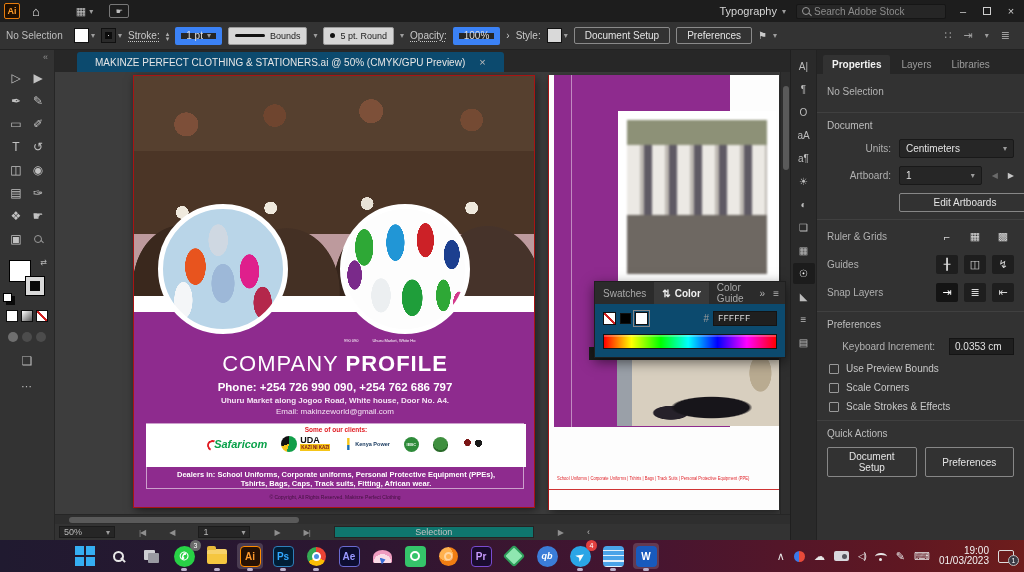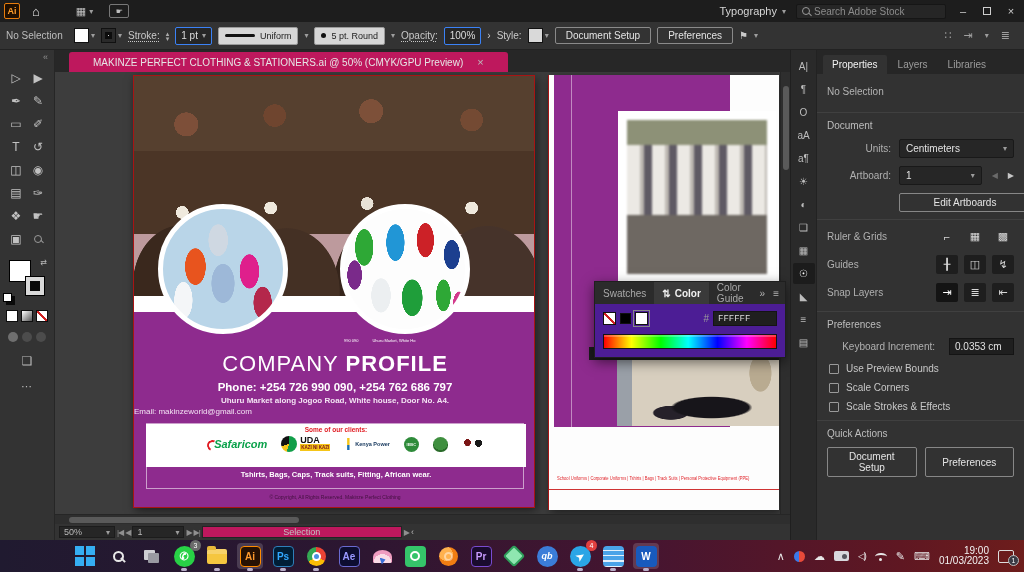--- a/index.html
+++ b/index.html
@@ -33,21 +33,21 @@
   .controlbar { height:28px; background:#333333; border-bottom:1px solid #222; display:flex; align-items:center;
     color:#c9c9c9; font-size:10px; gap:6px; padding:0 6px; flex:none; }
   .nosel { width:62px; color:#bdbdbd; }
   .swatchbtn { display:flex; align-items:center; gap:2px; }
   .fillsw { width:15px; height:15px; background:#fff; border:1px solid #111; }
   .stroksw { width:15px; height:15px; background:#2a2a2a; border:1px solid #111; position:relative; }
   .stroksw::after { content:""; position:absolute; inset:3px; border:3px solid #0c0c0c; background:#cfcfcf; }
   .chv { color:#9d9d9d; font-size:8px; }
   .lbl-link { text-decoration:underline dotted; text-underline-offset:2px; }
   .stepper { display:flex; flex-direction:column; line-height:5px; font-size:7px; color:#aaa; }
-  .field { background:#262626; border:1px solid #3b82f6; height:18px; display:flex; align-items:center;
+  .field { background:#262626; border:6px solid #3b82f6; height:18px; display:flex; align-items:center;
     padding:0 5px; gap:4px; border-radius:2px; color:#ddd; }
   .lightfield { background:#d6d6d6; color:#222; border:1px solid #9a9a9a; height:18px; display:flex;
     align-items:center; padding:0 6px; gap:5px; border-radius:2px; font-size:9px; }
   .wline { width:30px; height:3px; background:#111; border-radius:2px; }
   .bdot { width:5px; height:5px; background:#111; border-radius:50%; }
   .cbtn { border:1px solid #8a8a8a; border-radius:2px; padding:2px 10px; color:#e3e3e3; background:transparent; font-size:10px; }
   .cb-right { margin-left:auto; display:flex; gap:12px; align-items:center; color:#9f9f9f; padding-right:8px; font-size:11px; }
 
   
   .main { flex:1; display:flex; min-height:0; }
@@ -72,22 +72,22 @@
   .m-none { background:linear-gradient(45deg,transparent 42%,#d02020 42%,#d02020 58%,transparent 58%),#fff; }
   .moderow { display:flex; gap:4px; margin-top:10px; }
   .moderow i { width:10px; height:10px; border-radius:50%; background:#6f6f6f; }
   .moderow i + i { background:#4c4c4c; }
   .screenmode { margin-top:12px; color:#bcbcbc; font-size:12px; }
   .tbdots { margin-top:12px; color:#bcbcbc; font-size:11px; letter-spacing:1px; }
 
   
   .docarea { flex:1; display:flex; flex-direction:column; min-width:0; }
   .tabbar { height:22px; background:#272727; display:flex; align-items:flex-end; flex:none; }
-  .doctab { height:20px; background:#be185d; color:#e6e6e6; font-size:10px; display:flex; align-items:center;
-    gap:14px; padding:0 24px; margin-left:14px; border-radius:3px 3px 0 0; }
+  .doctab { height:20px; background:#0c4a6e; color:#e6e6e6; font-size:10px; display:flex; align-items:center;
+    gap:14px; padding:0 18px; margin-left:22px; border-radius:3px 3px 0 0; }
   .doctab .x { color:#bdbdbd; font-size:11px; }
   .canvas { flex:1; position:relative; background:#3d3d3d; overflow:hidden; min-height:0; }
 
   
   .pg { position:absolute; box-shadow:2px 3px 9px rgba(0,0,0,.5); }
   .pgL { left:78px; top:3px; width:402px; height:433px; background:#8e2b8e; border:1px solid #a81414; overflow:hidden; }
   .kidphoto { position:absolute; left:0; top:0; width:402px; height:220px;
     background:
       radial-gradient(circle 9px at 12% 62%, #efe9dd 0 70%, transparent 71%),
       radial-gradient(circle 9px at 34% 60%, #efe9dd 0 70%, transparent 71%),
@@ -124,21 +124,21 @@
       radial-gradient(ellipse 17px 30px at 56% 74%, #1f9e3a 0 60%, transparent 62%),
       radial-gradient(ellipse 12px 26px at 82% 72%, #2ea836 0 60%, transparent 62%),
       radial-gradient(ellipse 10px 22px at 95% 80%, #d23a8c 0 60%, transparent 62%),
       #fdfdfd; }
   .innercap { position:absolute; top:262px; left:210px; width:180px; font-size:4px; color:#fff; display:flex; gap:14px; }
   .pgL h1 { position:absolute; top:275px; left:0; width:402px; text-align:center; color:#fff;
     font-size:22px; font-weight:normal; letter-spacing:1px; white-space:nowrap; }
   .pgL h1 b { font-weight:bold; }
   .phoneln { position:absolute; top:305px; width:402px; text-align:center; color:#fff; font-size:11.5px; font-weight:bold; }
   .addrln { position:absolute; top:320px; width:402px; text-align:center; color:#f3e3f3; font-size:8px;font-weight:bold; }
-  .emailln { position:absolute; top:331px; width:402px; color:#f3e3f3; font-size:8px; }
+  .emailln { position:absolute; top:331px; width:402px; text-align:center; color:#f3e3f3; font-size:8px; }
   .clientsframe { position:absolute; top:347px; left:12px; width:378px; height:66px; border:1px solid rgba(255,255,255,.55); }
   .clientsband { position:absolute; top:0; left:-1px; width:380px; height:43px; background:#fff; padding-top:2px; }
   .clientshead { text-align:center; color:#e01b22; font-size:6.5px; font-weight:bold; }
   .logorow { display:flex; align-items:center; justify-content:center; gap:14px; margin-top:3px;padding-left:26px; }
   .saf { color:#0aa14a; font-style:italic; font-weight:bold; font-size:11px; position:relative; }
   .saf::before { content:""; position:absolute; left:-7px; top:2px; width:7px; height:7px; border:2px solid #e01b22;
     border-color:#e01b22 transparent transparent #e01b22; border-radius:50%; transform:rotate(-20deg); }
   .udawrap { display:flex; align-items:center; gap:3px; }
   .udacirc2 { width:16px; height:16px; border-radius:50%; background:conic-gradient(#119e49 0 55%, #f5c518 55% 70%, #111 70% 100%); }
   .udatxt { display:flex; flex-direction:column; line-height:7px; }
@@ -174,21 +174,21 @@
       radial-gradient(ellipse 62px 17px at 58% 72%, #17151a 0 60%, transparent 66%),
       radial-gradient(ellipse 28px 11px at 33% 80%, #26212a 0 60%, transparent 66%),
       linear-gradient(90deg, #9aa0a8 0 9%, transparent 9%),
       radial-gradient(ellipse 18px 30px at 88% 20%, #b9ab91 0 60%, transparent 63%),
       #d8cfbf; }
   .redfooter { position:absolute; left:8px; top:400px; width:300px; color:#e0262c; font-size:5px; white-space:nowrap;
     transform:scaleX(.82); transform-origin:left; }
   .redline { position:absolute; left:0; top:414px; width:231px; border-top:1px solid #cf3333; }
 
   
-  .colorpanel { position:absolute; left:539px; top:209px; width:192px; background:#4c1d95; border:1px solid #1f1f1f;
+  .colorpanel { position:absolute; left:539px; top:209px; width:192px; background:#0c4a6e; border:1px solid #1f1f1f;
     box-shadow:0 4px 12px rgba(0,0,0,.55); z-index:5; }
   .cp-tabs { height:22px; background:#2b2b2b; display:flex; align-items:center; font-size:10px; color:#a9a9a9; }
   .cp-tab { padding:0 8px; height:22px; display:flex; align-items:center; gap:4px; }
   .cp-tab.active { background:#3a3a3a; color:#f0f0f0; font-weight:bold; }
   .cp-extra { margin-left:auto; display:flex; gap:8px; padding-right:6px; color:#b5b5b5; font-size:10px; }
   .cp-body { padding:7px 8px 8px; }
   .cp-row { display:flex; align-items:center; gap:4px; }
   .sw { width:13px; height:13px; border:1px solid #111; }
   .sw-none { background:linear-gradient(45deg,transparent 42%,#d02020 42%,#d02020 58%,transparent 58%),#fff; }
   .sw-black { background:#000; width:11px; height:11px; }
@@ -201,40 +201,40 @@
       linear-gradient(90deg,#f00 0,#ff0 16%,#0f0 33%,#0ff 49%,#00f 66%,#f0f 83%,#f00 100%); }
 
   
   .vscroll { position:absolute; right:0; top:0; bottom:0; width:10px; background:#2e2e2e; border-left:1px solid #262626; }
   .vthumb { position:absolute; left:2px; top:14px; width:6px; height:84px; background:#5a5a5a; border-radius:3px; }
   .hscroll { height:10px; background:#2e2e2e; border-top:1px solid #262626; position:relative; flex:none; }
   .hthumb { position:absolute; left:14px; top:2px; width:230px; height:6px; background:#5a5a5a; border-radius:3px; }
 
   
   .statusbar { height:16px; background:#333333; display:flex; align-items:center; font-size:9px; color:#b9b9b9;
-    gap:2px; padding:0 4px; flex:none;text-align:right; }
+    gap:24px; padding:0 4px; flex:none;text-align:right; }
   .zoomfield { width:56px; height:12px; background:#262626; border:1px solid #1c1c1c; display:flex; align-items:center;
     justify-content:space-between; padding:0 4px; }
   .navic { color:#8f8f8f; font-size:8px; letter-spacing:-1px; }
   .abfield { width:52px; height:12px; background:#262626; border:1px solid #1c1c1c; display:flex; align-items:center;
     justify-content:space-between; padding:0 4px; }
-  .statfield { flex:1; max-width:200px; height:12px; background:#be185d; border:1px solid #242424; display:flex;
+  .statfield { flex:1; max-width:200px; height:12px; background:#0f766e; border:1px solid #242424; display:flex;
     align-items:center; justify-content:center; color:#c4c4c4; }
 
   
   .rightdock { width:234px; background:#2d2d2d; border-left:1px solid #1f1f1f; display:flex; flex:none; }
   .dockstrip { width:26px; background:#2a2a2a; border-right:1px solid #222; display:flex; flex-direction:column;
     align-items:center; padding-top:6px; gap:2px; }
   .dicon { width:22px; height:21px; display:flex; align-items:center; justify-content:center; color:#bdbdbd;
     font-size:10px; border-radius:2px; }
   .dicon.active { background:#1c1c1c; color:#fff; }
   .props { flex:1; background:#323232; display:flex; flex-direction:column; font-size:10px; color:#c7c7c7; overflow:hidden; }
   .p-tabs { height:24px; background:#262626; display:flex; align-items:flex-end; gap:2px; padding-left:6px; flex:none; }
   .p-tab { padding:4px 9px; font-size:10px; color:#9c9c9c; }
-  .p-tab.active { background:#323232; color:#f2f2f2; font-weight:normal; border-radius:2px 2px 0 0; }
+  .p-tab.active { background:#323232; color:#f2f2f2; font-weight:bold; border-radius:2px 2px 0 0; }
   .p-body { padding:8px 10px 0; }
   .p-nosel { color:#b3b3b3; padding:4px 0 8px; }
   .sep { border-top:1px solid #404040; margin:7px -10px; }
   .sect { color:#bdbdbd; margin:2px 0 8px; }
   .prow { display:flex; align-items:center; margin-bottom:8px; }
   .plabel { width:64px; text-align:right; margin-right:8px; color:#b0b0b0; flex:none; }
   .pselect { flex:1; max-width:126px; height:19px; background:#262626; border:1px solid #191919; border-radius:2px;
     display:flex; align-items:center; justify-content:space-between; padding:0 6px; color:#e2e2e2; }
   .pselect.small { max-width:92px; }
   .abarrows { display:flex; gap:10px; margin-left:10px; font-size:8px; }
@@ -351,21 +351,21 @@
     <span class="stepper">
       <span>▴</span>
       <span>▾</span>
     </span>
     <span class="field">
       <span>1 pt</span>
       <span class="chv">▾</span>
     </span>
     <span class="lightfield">
       <span class="wline"></span>
-      <span>Uniform</span>
+      <span>Bounds</span>
     </span>
     <span class="chv">▾</span>
     <span class="lightfield">
       <span class="bdot"></span>
       <span>5 pt. Round</span>
     </span>
     <span class="chv">▾</span>
     <span class="lbl-link">Opacity:</span>
     <span class="field">
       <span>100%</span>
@@ -471,20 +471,21 @@
                 <span class="kplc">
                   <span class="kpy"></span>
                   <em>Kenya Power</em>
                 </span>
                 <span class="iebc">IEBC</span>
                 <span class="emb1"></span>
                 <span class="emb2"></span>
               </div>
             </div>
             <div class="dealersln">
+              <div>Dealers in: School Uniforms, Corporate uniforms, Personal Protective Equipment (PPEs),</div>
               <div>Tshirts, Bags, Caps, Track suits, Fitting, African wear.</div>
             </div>
           </div>
           <div class="copyln">© Copyright, All Rights Reserved. Makinze Perfect Clothing</div>
         </div>
 
         <div class="pg pgR">
           <div class="purp"></div>
           <div class="guideln"></div>
           <div class="frame1">

